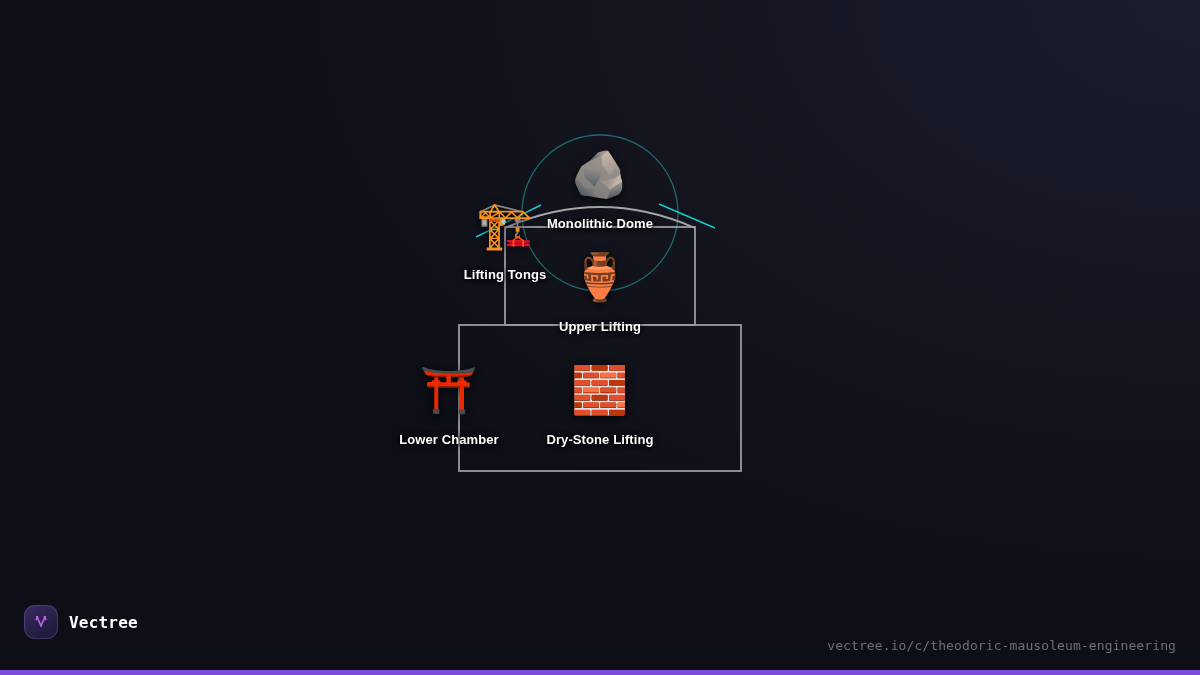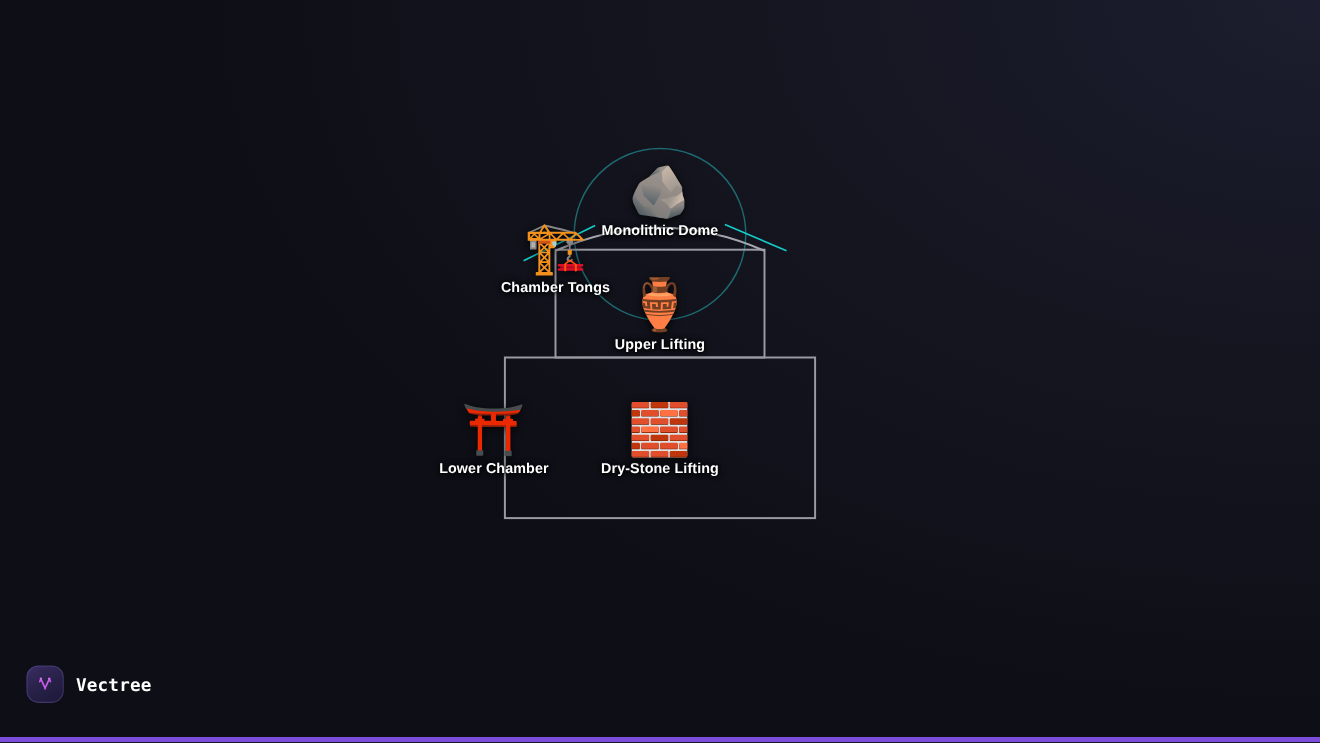--- a/index.html
+++ b/index.html
@@ -41,21 +41,21 @@
     pointer-events:auto;
   }
   .node-emoji {
     font-size:46px;
     line-height:52px;
     height:52px;
     display:block;
     filter:drop-shadow(0 2px 4px rgba(0,0,0,.75));
   }
   .node-label {
-    margin-top:2px;
+    margin-top:16px;
     font-size:13px;
     font-weight:700;
     color:#ffffff;
     letter-spacing:.1px;
     text-shadow:0 1px 3px rgba(0,0,0,.95), 0 0 6px rgba(0,0,0,.9);
     white-space:nowrap;
   }
 
   
   #footer {
@@ -145,21 +145,21 @@
       <line x1="659" y1="204" x2="715" y2="228" stroke="#16d6d6" stroke-width="1.5" opacity="0.95"></line>
     </svg>
 
     <div class="node" style="left:600px; top:148px;">
       <span class="node-emoji">🪨</span>
       <span class="node-label">Monolithic Dome</span>
     </div>
 
     <div class="node" style="left:505px; top:199px;">
       <span class="node-emoji">🏗️</span>
-      <span class="node-label">Chamber Tongs</span>
+      <span class="node-label">Lifting Tongs</span>
     </div>
 
     <div class="node" style="left:600px; top:251px;">
       <span class="node-emoji">🏺</span>
       <span class="node-label">Upper Lifting</span>
     </div>
 
     <div class="node" style="left:449px; top:364px;">
       <span class="node-emoji">⛩️</span>
       <span class="node-label">Lower Chamber</span>
@@ -185,16 +185,17 @@
           <circle cx="6.2" cy="5.0" r="1.15" fill="#d06ef0"></circle>
           <circle cx="13.8" cy="5.0" r="1.15" fill="#d06ef0"></circle>
           <circle cx="10" cy="13.9" r="1.0" fill="#b84ddd"></circle>
         </svg>
       </div>
       <span id="brand-name">Vectree</span>
     </div>
 
   </div>
 
+  <div id="source-url">vectree.io/c/theodoric-mausoleum-engineering</div>
 
   <div id="accent-bar"></div>
 
 </div>
 
 </body></html>

